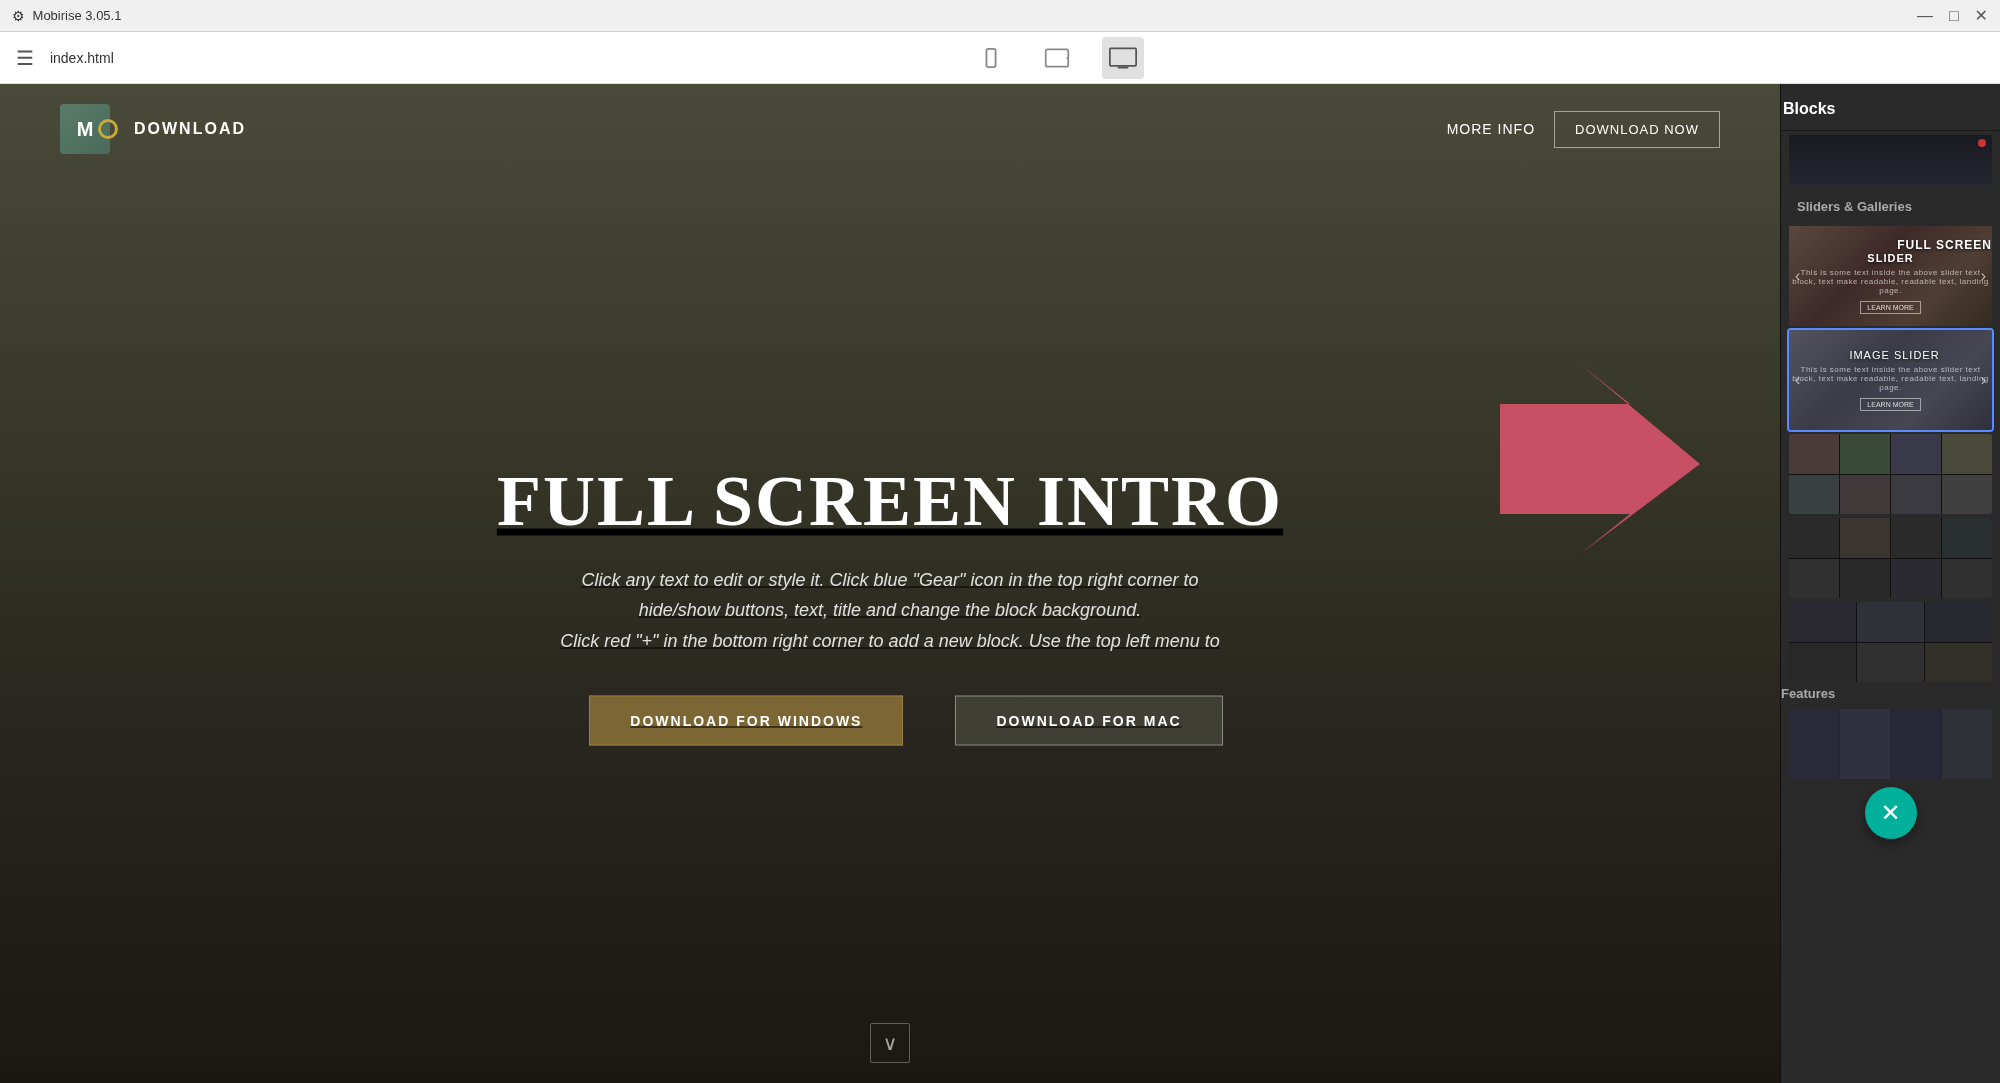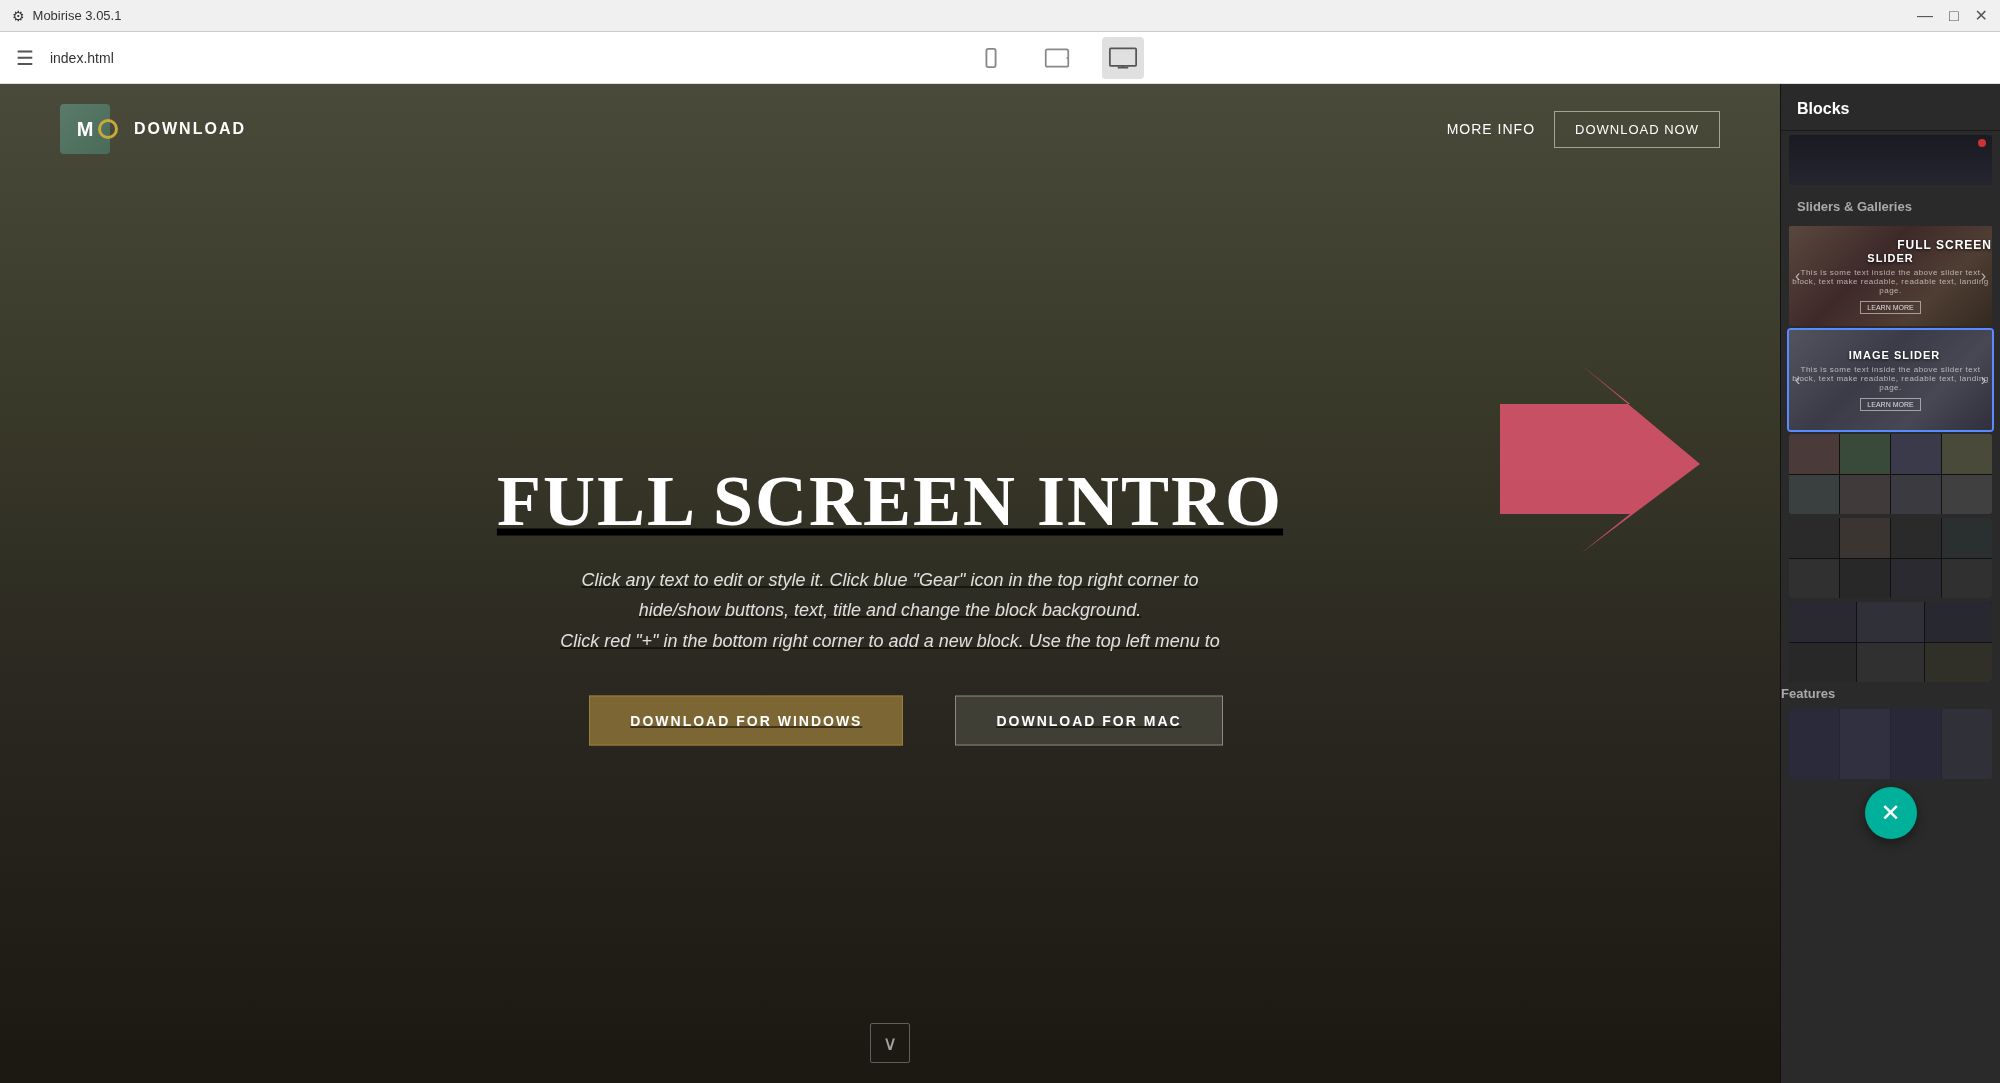--- a/index.html
+++ b/index.html
@@ -98,21 +98,21 @@
       position: absolute; top: 280px; right: 80px; z-index: 20;
       width: 200px; height: 200px;
     }
 
     
     .blocks-sidebar {
       width: 220px; background: #2a2a2a; overflow-y: auto; padding: 0;
       border-left: 1px solid #111;
     }
     .sidebar-header {
-      padding: 16px 16px 12px; font-size: 16px; font-weight: 600; color: #fff;
+      padding: 16px 2px 12px; font-size: 16px; font-weight: 600; color: #fff;
       background: #2a2a2a; border-bottom: 1px solid #1a1a1a;
     }
     .sidebar-section-label {
       padding: 12px 16px 8px; font-size: 13px; color: #aaa; font-weight: 600;
     }
 
     
     .features-section { padding: 0 0 4px; }
 
     
@@ -274,21 +274,21 @@
         </div>
       </div>
     </div>
 
     <div class="block-thumb-wrap selected">
       <div style="height:100px; background: linear-gradient(135deg, #707080 0%, #505060 40%, #606070 70%, #404050 100%); position:relative; display:flex; align-items:center; justify-content:center; overflow:hidden; outline:2px solid #fff;">
         <div style="position:absolute; inset:0; background:rgba(0,0,0,0.25);"></div>
         <div style="position:absolute; left:6px; top:50%; transform:translateY(-50%); color:rgba(255,255,255,0.6); font-size:16px; z-index:2;">‹</div>
         <div style="position:absolute; right:6px; top:50%; transform:translateY(-50%); color:rgba(255,255,255,0.6); font-size:16px; z-index:2;">›</div>
         <div style="z-index:2; text-align:center;">
-          <div style="color:#fff; font-size:11px; font-weight:bold; letter-spacing:1px; text-shadow:0 1px 3px rgba(0,0,0,0.8);margin-left:8px;">IMAGE SLIDER</div>
+          <div style="color:#fff; font-size:11px; font-weight:normal; letter-spacing:1px; text-shadow:0 1px 3px rgba(0,0,0,0.8);margin-left:8px;">IMAGE SLIDER</div>
           <div style="color:rgba(255,255,255,0.6); font-size:8px; margin-top:4px; letter-spacing:0.5px;">This is some text inside the above slider text block, text make readable, readable text, landing page.</div>
           <div style="margin-top:6px; display:inline-block; border:1px solid rgba(255,255,255,0.5); color:rgba(255,255,255,0.8); font-size:7px; padding:2px 6px;">LEARN MORE</div>
         </div>
       </div>
     </div>
 
     <div class="block-thumb-wrap">
       <div class="grid-thumb">
         <div class="grid-cell" style="background:#4a3a3a;"></div>
         <div class="grid-cell" style="background:#3a4a3a;"></div>

